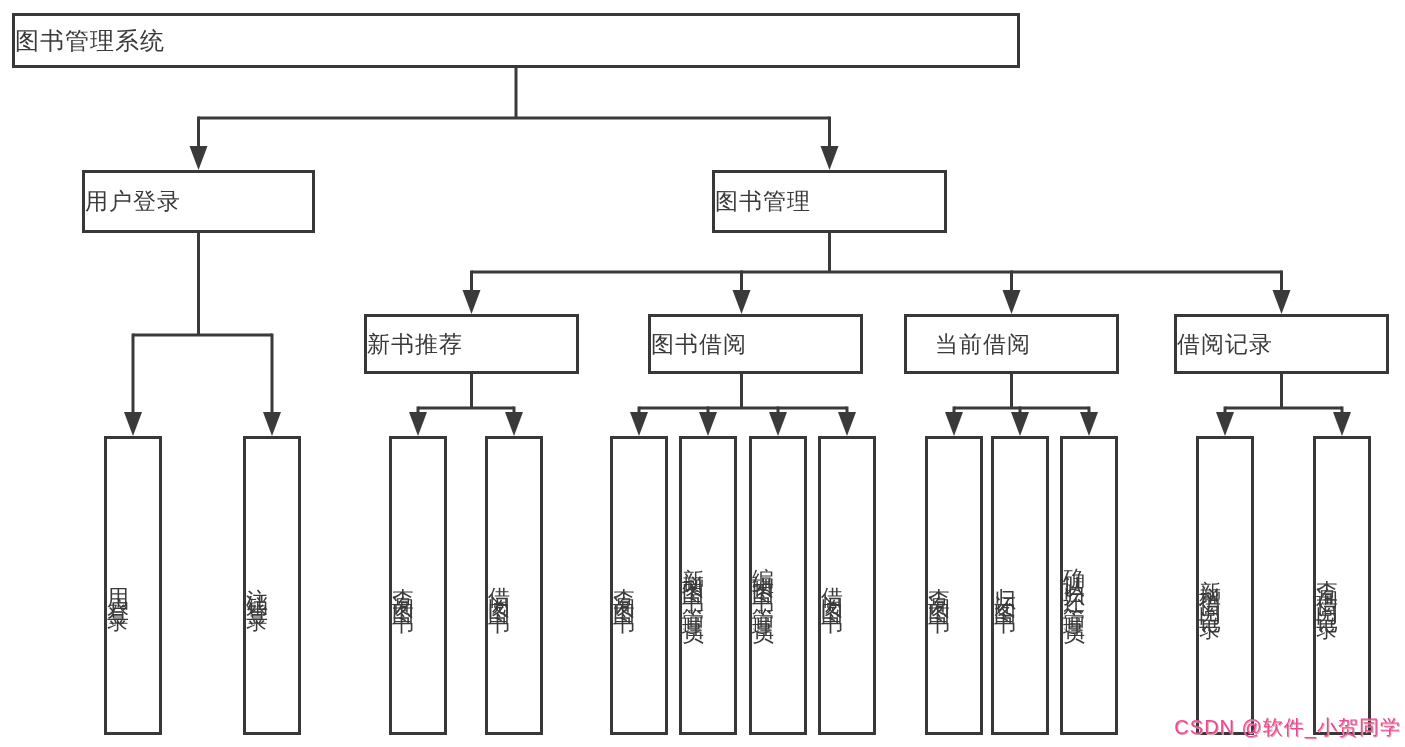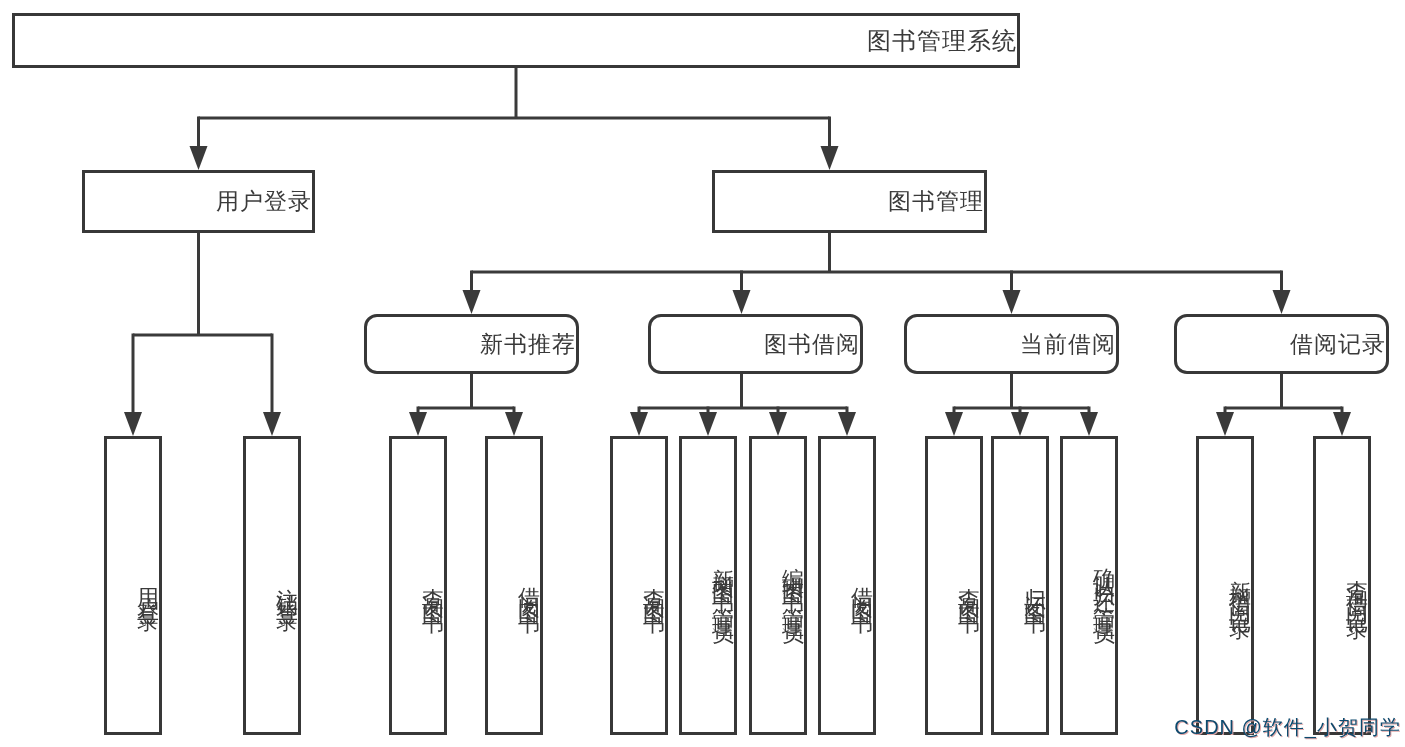--- a/index.html
+++ b/index.html
@@ -19,29 +19,29 @@
   }
   #connectors line { stroke: #3a3a3a; stroke-width: 3; }
   #connectors polygon { fill: #3a3a3a; }
   .node {
     position: absolute;
     box-sizing: border-box;
     border: 3px solid #383838;
     background: #ffffff;
     display: flex;
     align-items: center;
-    justify-content: flex-end;
+    justify-content: flex-start;
     color: #3a3a3a;
     z-index: 1;
   }
   .h-node { font-size: 23px; letter-spacing: 1px; }
   .root-node  { left: 12px;  top: 13px;  width: 1008px; height: 55px; font-size: 24px; }
   .l2-a { left: 82px;  top: 170px; width: 233px; height: 63px; }
-  .l2-b { left: 712px; top: 170px; width: 275px; height: 63px; }
-  .l3 { top: 314px; width: 215px; height: 60px; border-radius: 13px; }
+  .l2-b { left: 712px; top: 170px; width: 235px; height: 63px; }
+  .l3 { top: 314px; width: 215px; height: 60px; }
   .l3-0 { left: 364px; }
   .l3-1 { left: 648px; }
   .l3-2 { left: 904px; padding-left: 28px; }
   .l3-3 { left: 1174px; }
   .leaf {
     top: 436px;
     width: 58px;
     height: 299px;
   }
   .leaf span {
@@ -65,21 +65,21 @@
   .leaf-9  { left: 991px; }
   .leaf-10 { left: 1060px; }
   .leaf-11 { left: 1196px; }
   .leaf-12 { left: 1313px; }
   .watermark {
     position: absolute;
     right: 4px;
     top: 714px;
     z-index: 2;
     font-size: 20px;
-    color: #0c4a6e;
+    color: #ec4899;
     text-shadow: 1px 1px 0 #e0a8a8;
     letter-spacing: 1px;
   }
 </style>
 </head>
 <body>
 
 <div id="canvas">
 
   <svg id="connectors" viewBox="0 0 1405 747" xmlns="http://www.w3.org/2000/svg">

